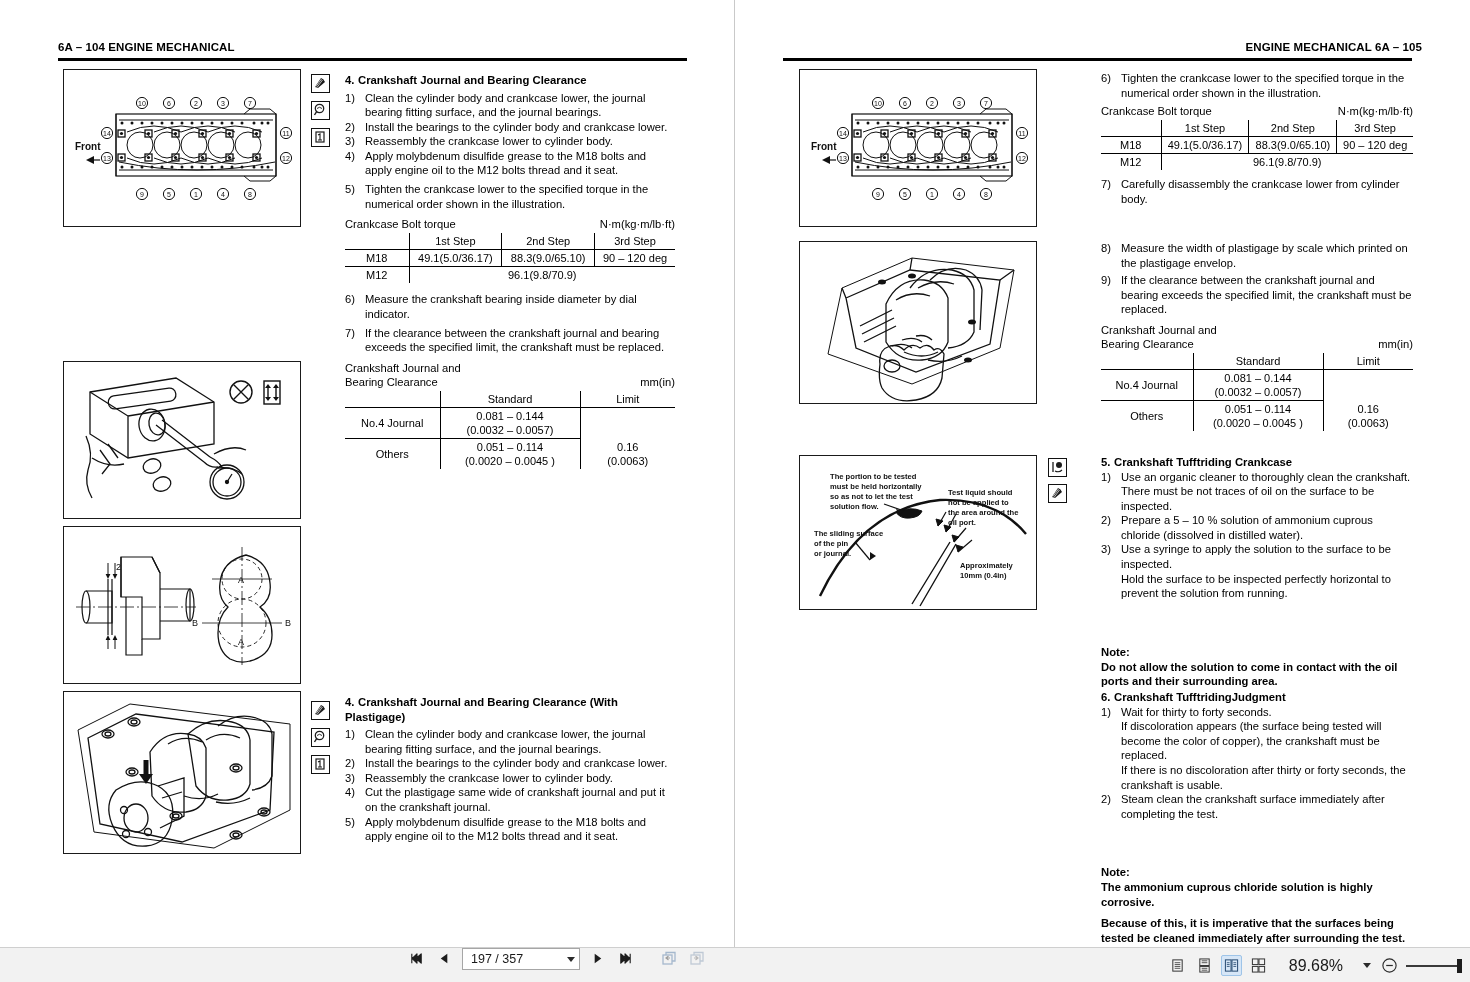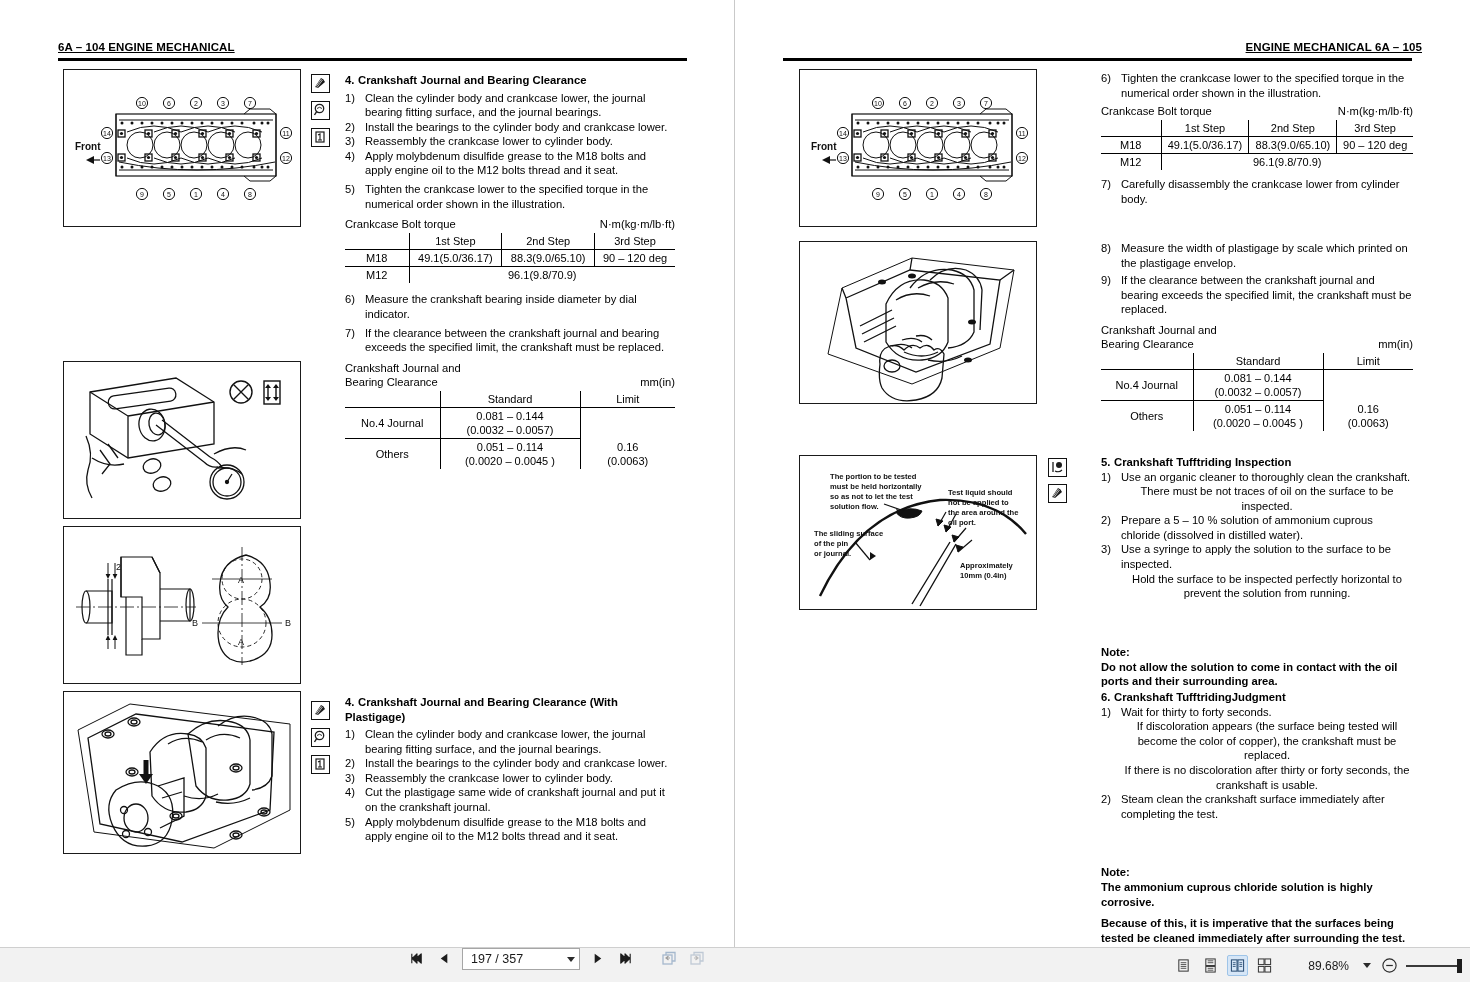--- a/index.html
+++ b/index.html
@@ -33,21 +33,20 @@
   }
 
   
   .hdr {
     position: absolute;
     font-size: 11.5px;
     font-weight: bold;
     letter-spacing: .1px;
     color: #000;
     white-space: nowrap;
-    text-decoration: underline;
   }
   .hdr-rule {
     position: absolute;
     height: 2.5px;
     background: #000;
   }
 
   
   .figbox {
     position: absolute;
@@ -90,21 +89,21 @@
     font-size: 11.2px;
     line-height: 14.6px;
     color: #000;
   }
   .note-h {
     font-size: 11.3px; font-weight: bold; line-height: 15px; margin-top: 44px;
   }
   .note-b {
     font-size: 11.2px; font-weight: bold; line-height: 14.6px;
   }
-  .ind { padding-left: 20px; text-align: center; }
+  .ind { padding-left: 20px; }
 
   
   .tbl-cap {
     display: flex; justify-content: space-between;
     font-size: 11.2px; line-height: 14.2px;
   }
   .tbl-cap .cap-l { white-space: pre-line; }
   table.spec {
     border-collapse: collapse;
     width: 100%;
@@ -164,23 +163,23 @@
     padding: 0 4px 0 8px;
   }
   .pagebox .val { flex: 1 1 auto; }
   .pagebox .caret {
     width: 0; height: 0;
     border-left: 4px solid transparent;
     border-right: 4px solid transparent;
     border-top: 5px solid #2b2b2b;
   }
   .zoom-val {
-    font-size: 12px; color: #1a1a1a;
+    font-size: 16px; color: #1a1a1a;
     min-width: 54px; text-align: right;
-    margin-right: 6px;
+    margin-right: 12px;
   }
   .zoom-caret {
     width: 0; height: 0;
     border-left: 4px solid transparent;
     border-right: 4px solid transparent;
     border-top: 5px solid #2b2b2b;
     margin: 0 2px;
   }
   .slider {
     position: relative;
@@ -912,21 +911,21 @@
             <span style="display:block">(0.0063)</span>
           </td>
         </tr>
       </tbody>
         </table>
     </div>
 
     <div class="col" style="left:366px; top:455px; width:312px;">
 
       <div class="h4">
-        <span class="num">5.</span><span>Crankshaft Tufftriding Inspection</span>
+        <span class="num">5.</span><span>Crankshaft Tufftriding Crankcase</span>
       </div>
       <div class="li">
         <span class="mk">1)</span>
         <span class="tx">Use an organic cleaner to thoroughly clean the crankshaft.</span>
       </div>
       <div class="para ind">There must be not traces of oil on the surface to be inspected.</div>
       <div class="li">
         <span class="mk">2)</span>
         <span class="tx">Prepare a 5 – 10 % solution of ammonium cuprous chloride (dissolved in distilled water).</span>
       </div>

